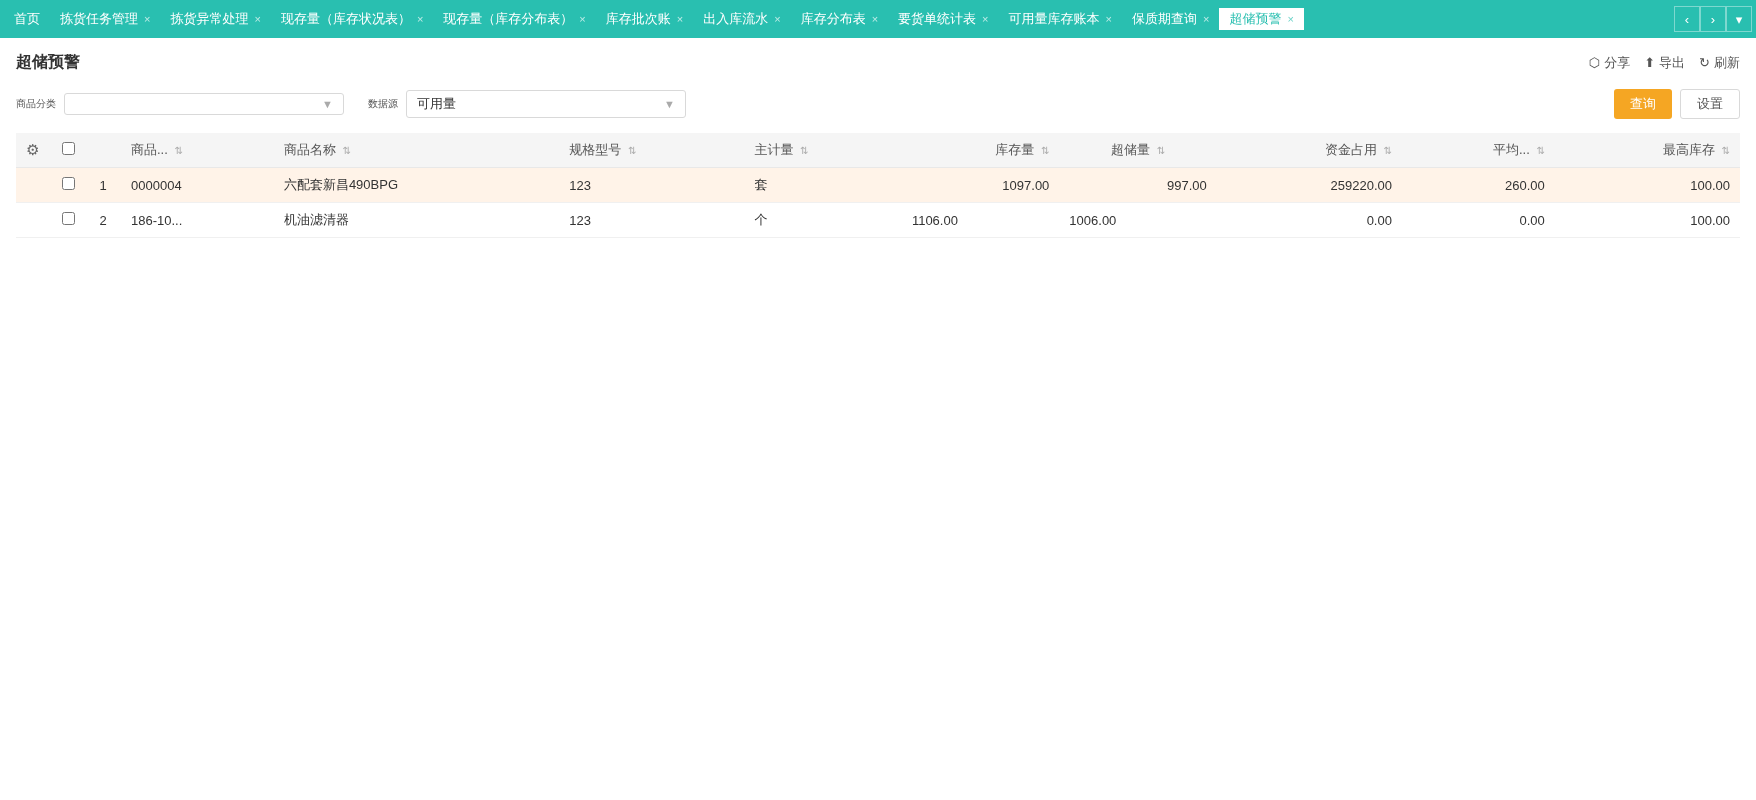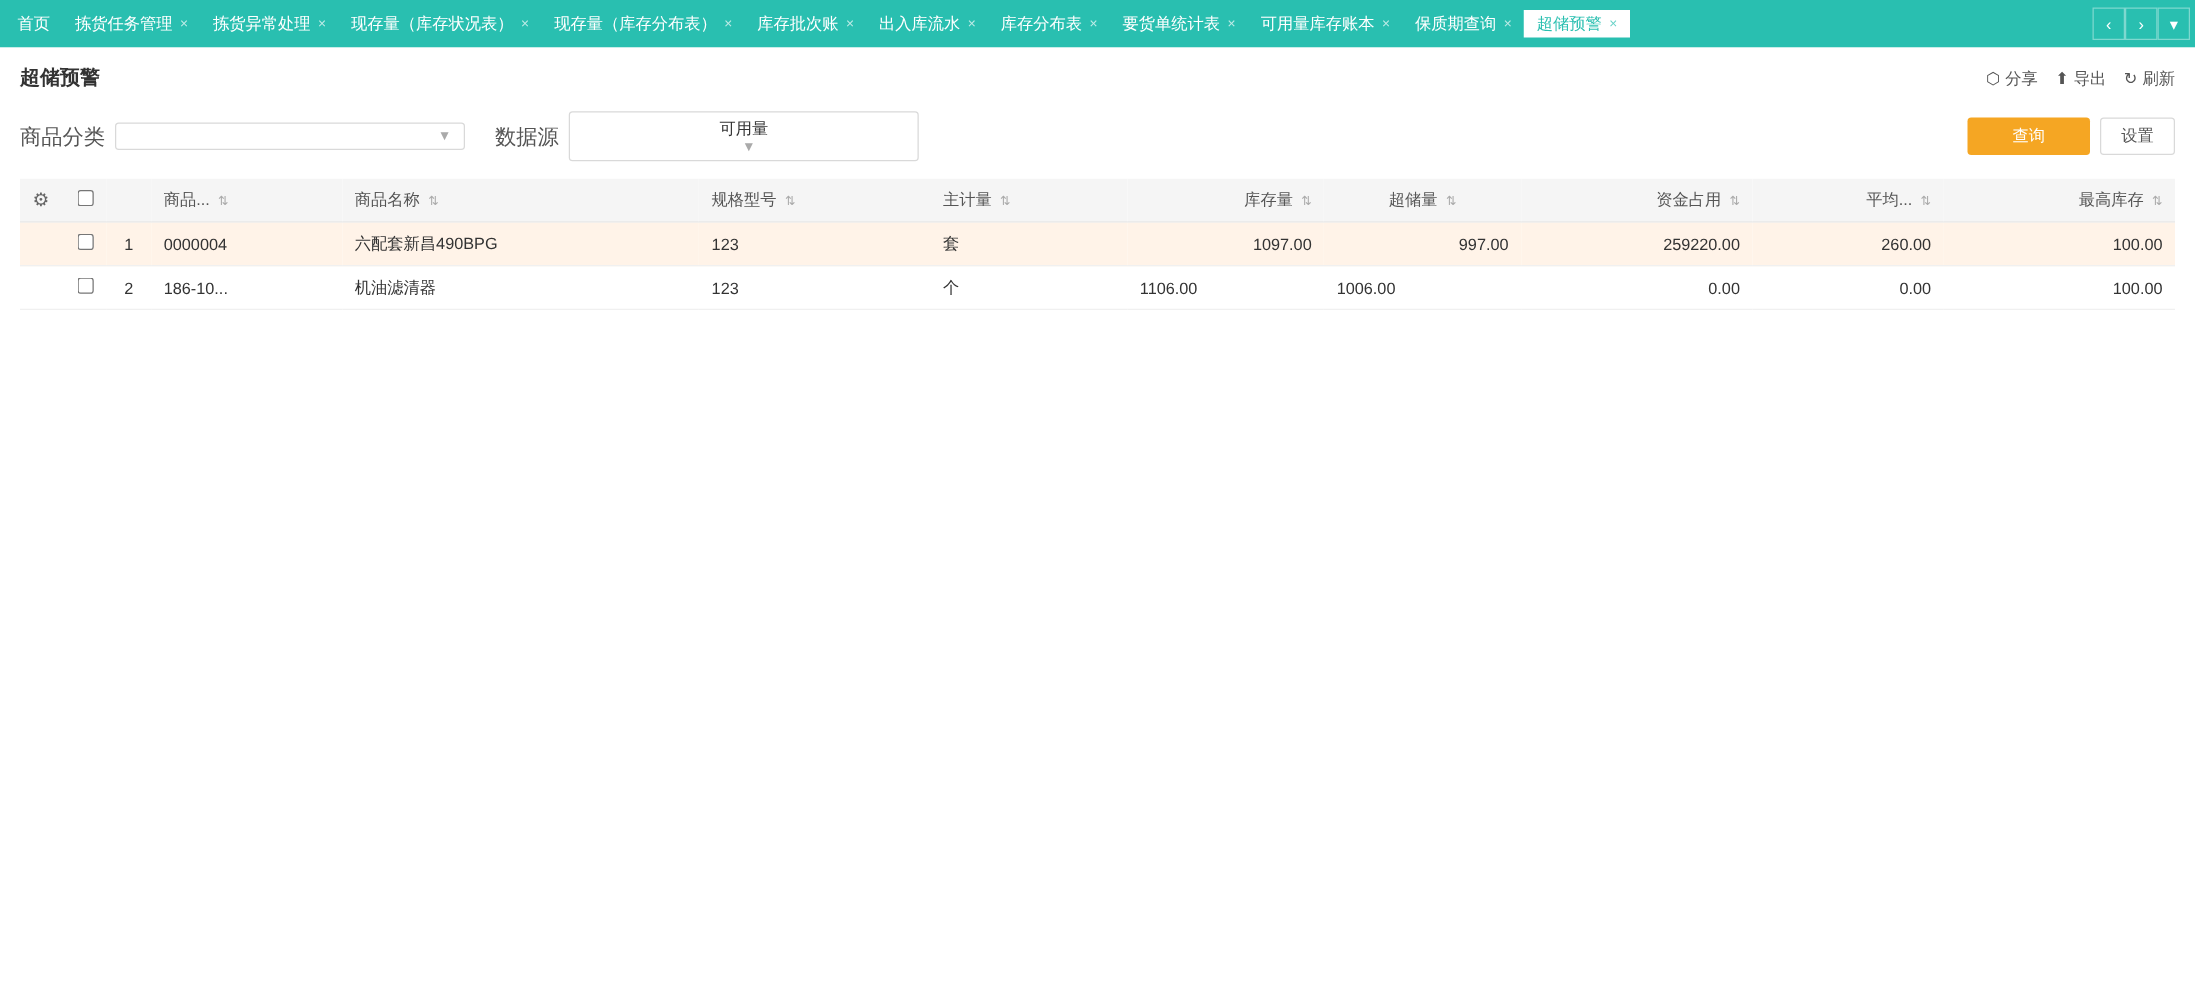--- a/index.html
+++ b/index.html
@@ -92,21 +92,21 @@
       gap: 24px;
       margin-bottom: 14px;
     }
     .filter-group {
       display: flex;
       align-items: center;
       gap: 8px;
     }
     .filter-label {
       color: #555;
-      font-size: 17px;
+      font-size: 10px;
       white-space: nowrap;
     }
     .filter-select {
       display: flex;
       align-items: center;
       border: 1px solid #d9d9d9;
       border-radius: 3px;
       padding: 4px 10px;
       min-width: 200px;
       cursor: pointer;
@@ -119,21 +119,21 @@
     .filter-actions {
       margin-left: auto;
       display: flex;
       gap: 8px;
     }
     .btn-query {
       background: #f5a623;
       color: #fff;
       border: none;
       border-radius: 3px;
-      padding: 6px 36px;
+      padding: 6px 16px;
       cursor: pointer;
       font-size: 13px;
     }
     .btn-settings {
       background: #fff;
       color: #555;
       border: 1px solid #d9d9d9;
       border-radius: 3px;
       padding: 5px 16px;
       cursor: pointer;
@@ -272,21 +272,21 @@
   <div class="filter-row">
     <div class="filter-group">
       <span class="filter-label">商品分类</span>
       <div class="filter-select" style="min-width:280px;">
         <span style="color:#ccc;"></span>
         <span class="chevron">▼</span>
       </div>
     </div>
     <div class="filter-group">
       <span class="filter-label">数据源</span>
-      <div class="filter-select" style="min-width:280px;flex-direction:column;">
+      <div class="filter-select" style="min-width:280px;">
         <span style="color:#333;">可用量</span>
         <span class="chevron">▼</span>
       </div>
     </div>
     <div class="filter-actions">
       <button class="btn-query">查询</button>
       <button class="btn-settings">设置</button>
     </div>
   </div>
 

